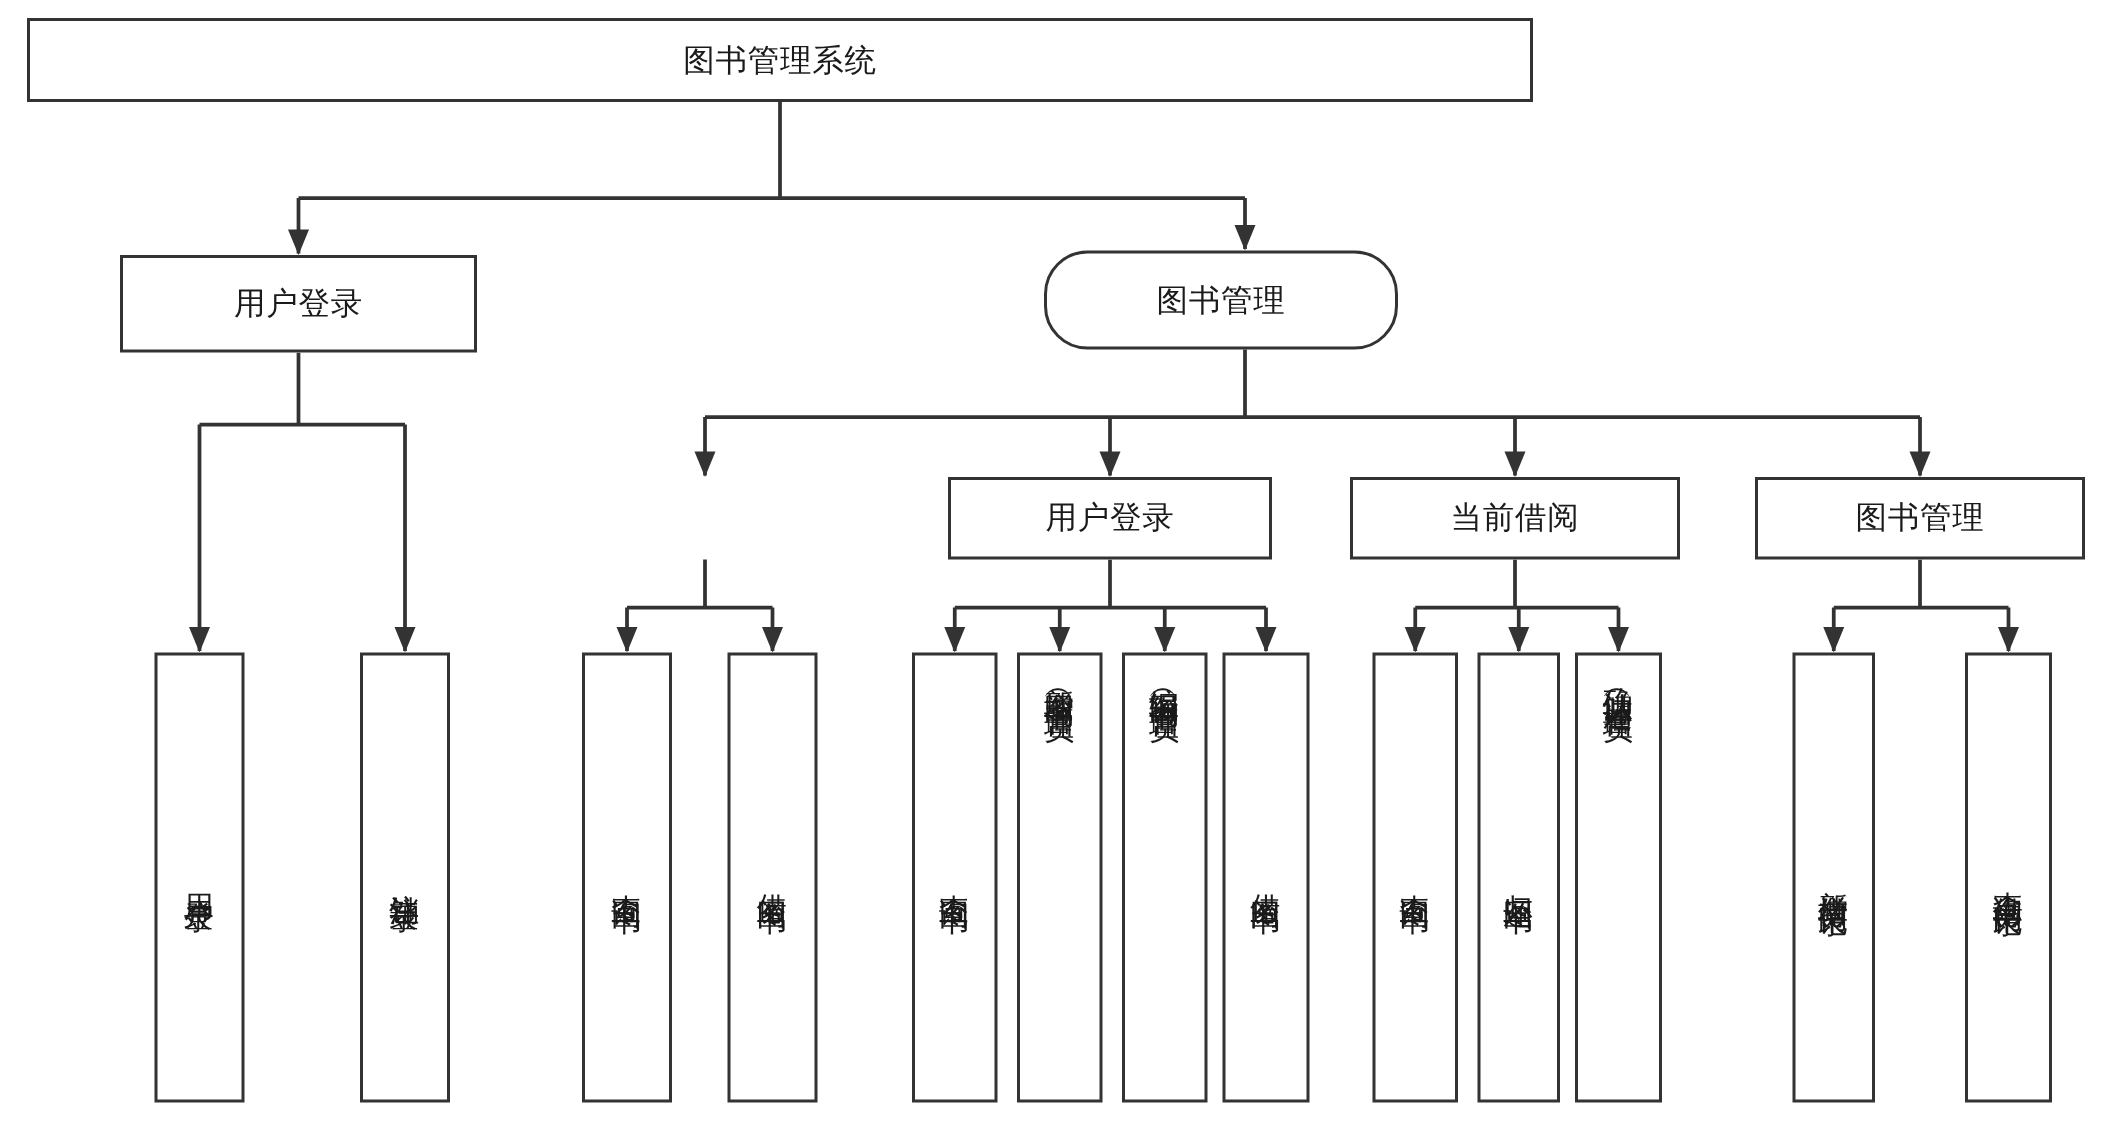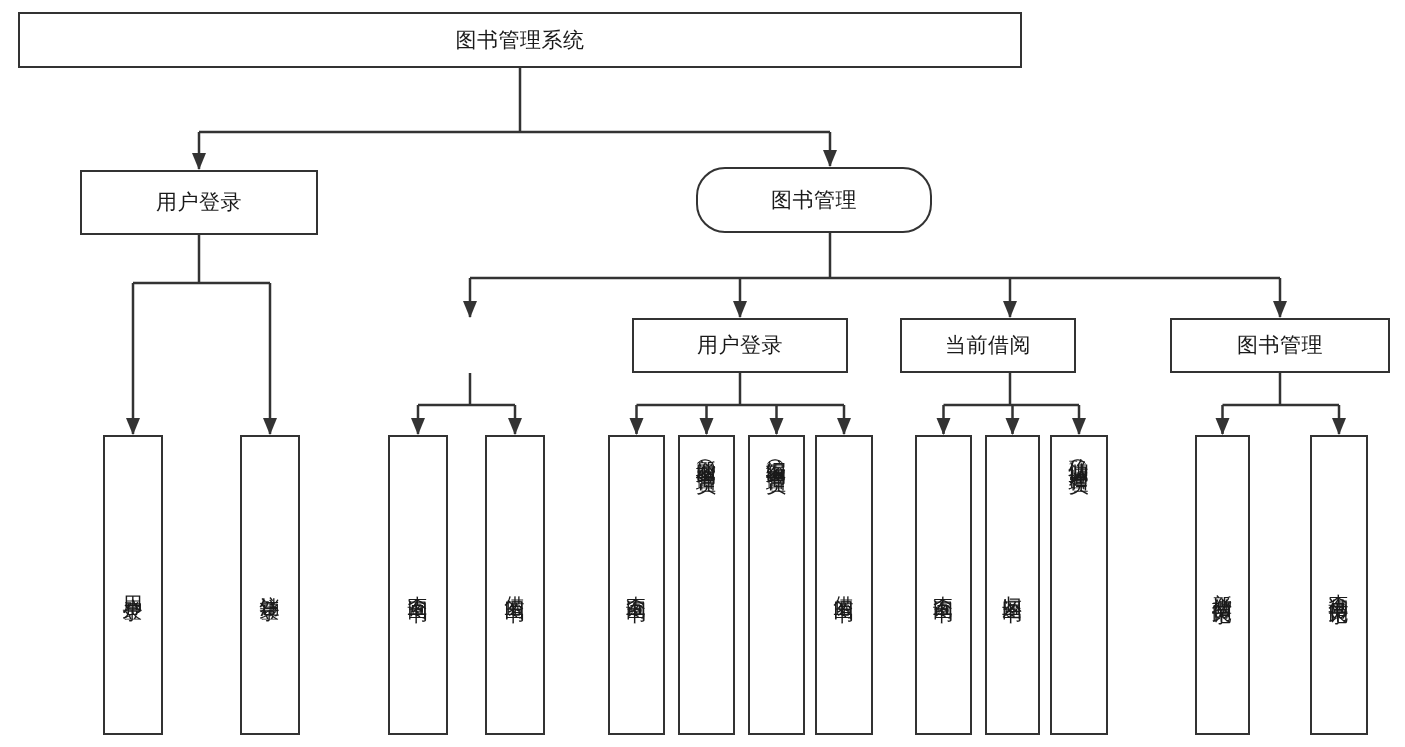--- a/index.html
+++ b/index.html
@@ -144,21 +144,21 @@
   <div class="node horizontal" style="left: 80px; top: 170px; width: 238px; height: 65px;">
     <span class="node-label">用户登录</span>
   </div>
   <div class="node horizontal" style="left: 696px; top: 167px; width: 236px; height: 66px; border-radius: 29px;">
     <span class="node-label">图书管理</span>
   </div>
 
   <div class="node horizontal" style="left: 632px; top: 318px; width: 216px; height: 55px;">
     <span class="node-label">用户登录</span>
   </div>
-  <div class="node horizontal" style="left: 900px; top: 318px; width: 176px; height: 55px;">
+  <div class="node horizontal" style="left: 900px; top: 318px; width: 220px; height: 55px;">
     <span class="node-label">当前借阅</span>
   </div>
   <div class="node horizontal" style="left: 1170px; top: 318px; width: 220px; height: 55px;">
     <span class="node-label">图书管理</span>
   </div>
 
   <div class="node vertical centered" style="left: 103px; top: 435px; width: 60px; height: 300px;">
     <span class="node-label">用户登录</span>
   </div>
   <div class="node vertical centered" style="left: 240px; top: 435px; width: 60px; height: 300px;">

